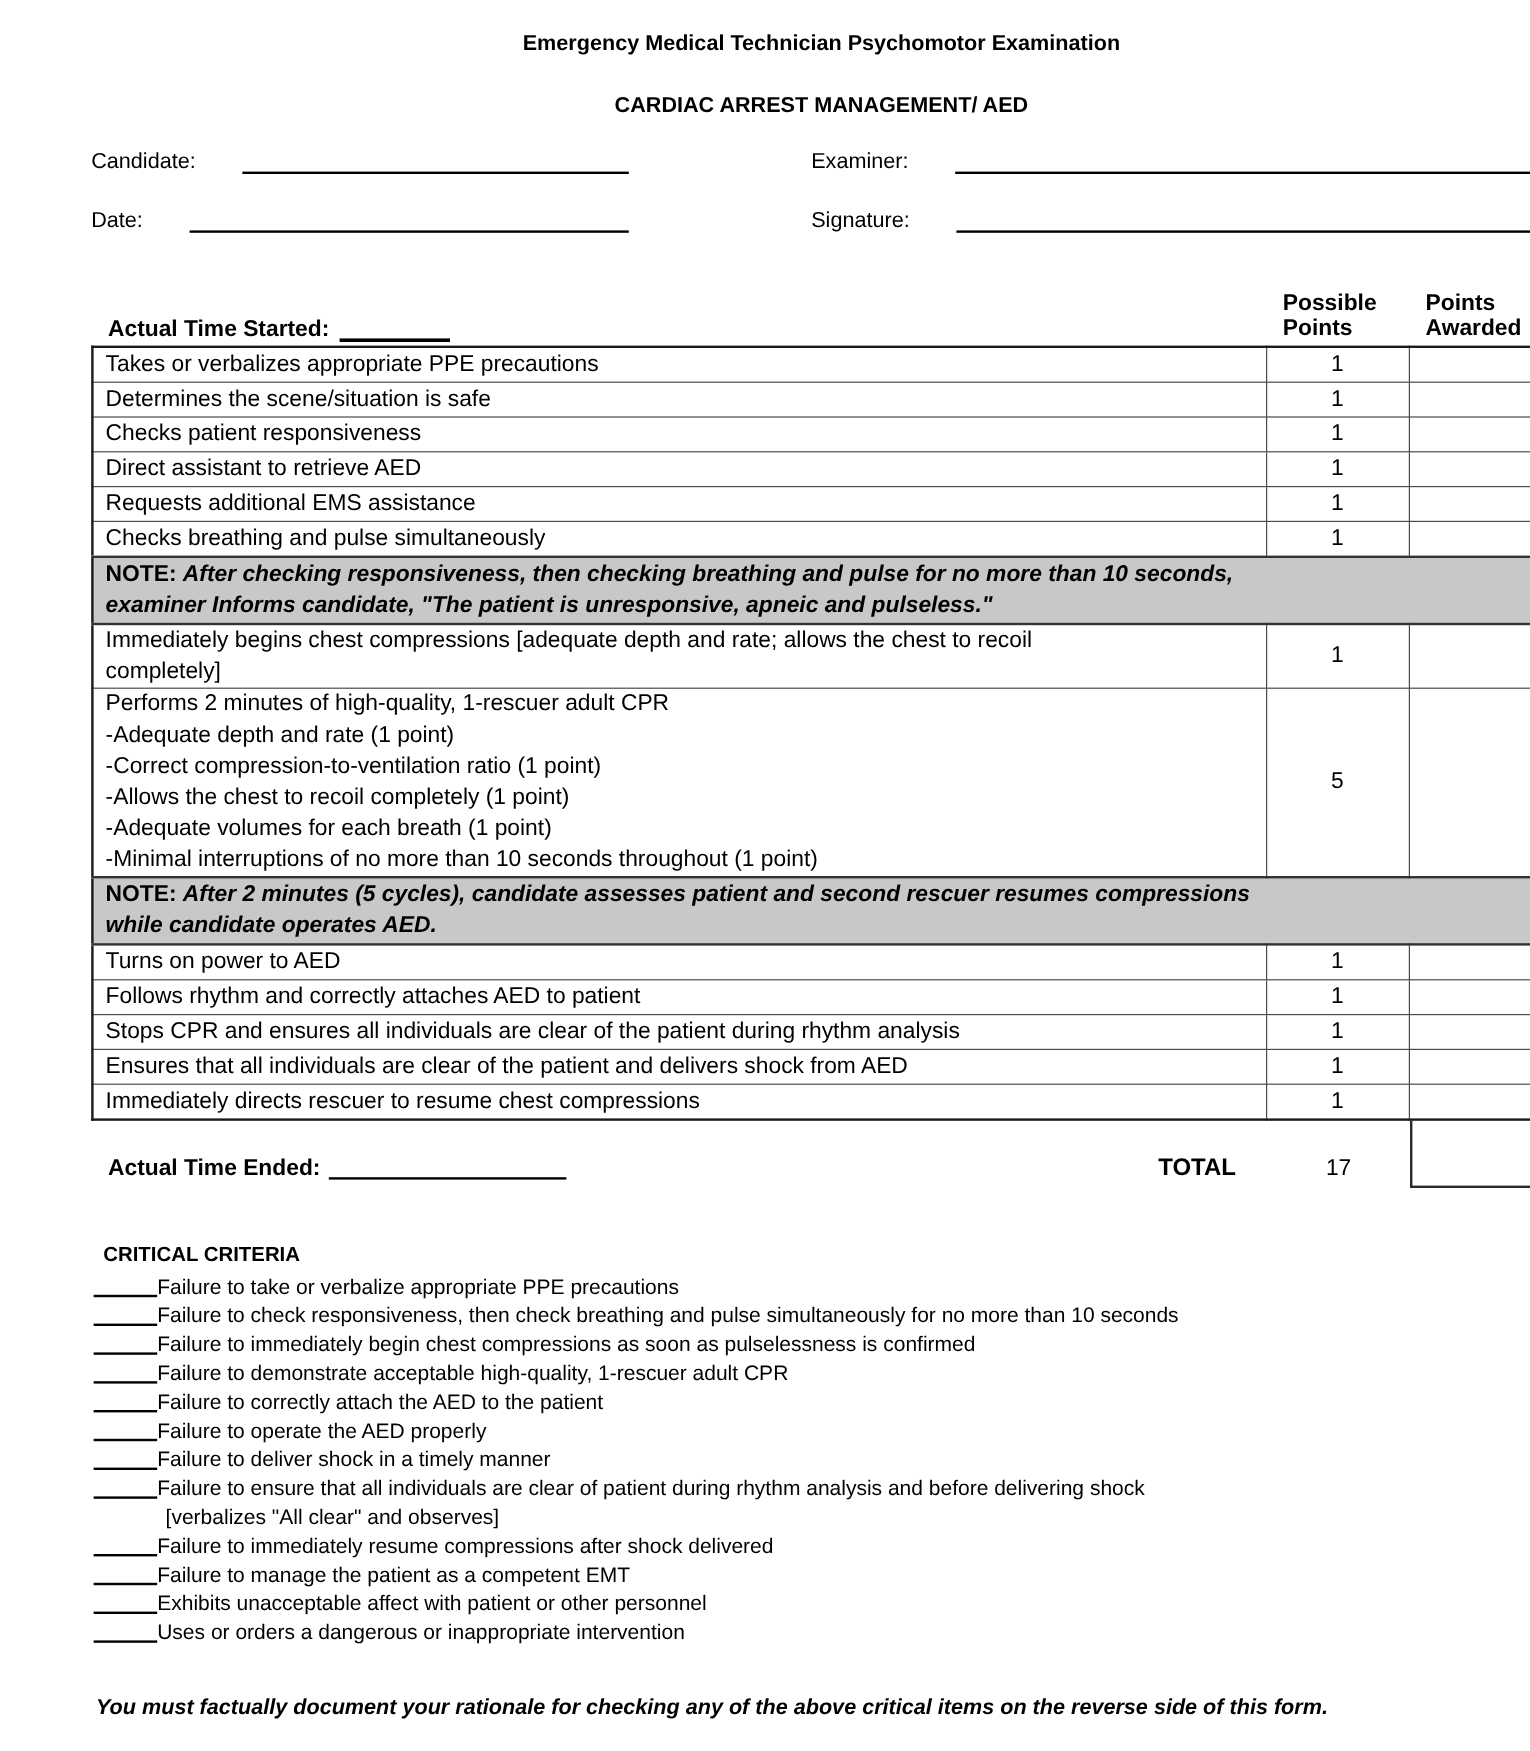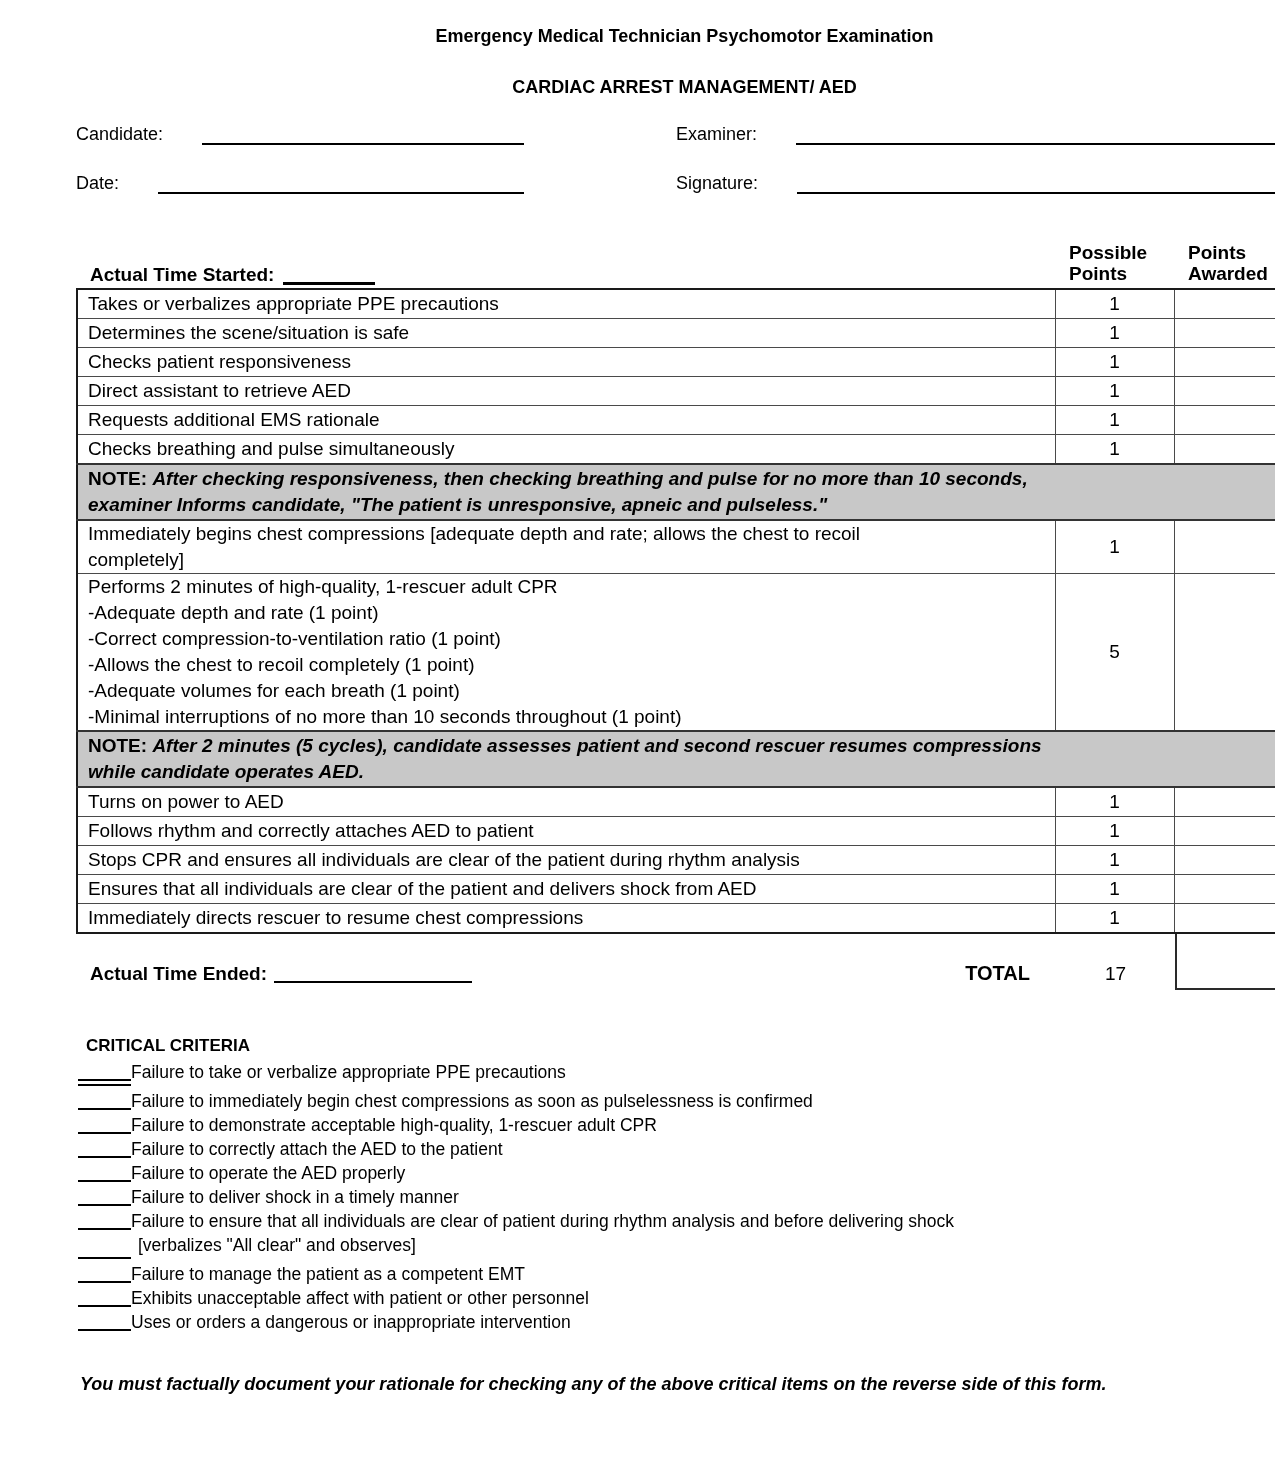--- a/index.html
+++ b/index.html
@@ -126,21 +126,21 @@
           <td class="desc">Checks patient responsiveness</td>
           <td class="pts">1</td>
           <td class="awd"></td>
         </tr>
         <tr class="item">
           <td class="desc">Direct assistant to retrieve AED</td>
           <td class="pts">1</td>
           <td class="awd"></td>
         </tr>
         <tr class="item">
-          <td class="desc">Requests additional EMS rationale</td>
+          <td class="desc">Requests additional EMS assistance</td>
           <td class="pts">1</td>
           <td class="awd"></td>
         </tr>
         <tr class="item">
           <td class="desc">Checks breathing and pulse simultaneously</td>
           <td class="pts">1</td>
           <td class="awd"></td>
         </tr>
         <tr>
           <td colspan="3" class="note-cell"><span>NOTE: </span><span class="note-text">After checking responsiveness, then checking breathing and pulse for no more than 10 seconds,
@@ -206,20 +206,21 @@
 
   <div class="criteria">
     <div class="crit-head">CRITICAL CRITERIA</div>
     <div id="crit-items">
         <div class="crit-item">
           <span class="crit-blank"></span>
           <span>Failure to take or verbalize appropriate PPE precautions</span>
         </div>
         <div class="crit-item">
           <span class="crit-blank"></span>
+          <span>Failure to check responsiveness, then check breathing and pulse simultaneously for no more than 10 seconds</span>
         </div>
         <div class="crit-item">
           <span class="crit-blank"></span>
           <span>Failure to immediately begin chest compressions as soon as pulselessness is confirmed</span>
         </div>
         <div class="crit-item">
           <span class="crit-blank"></span>
           <span>Failure to demonstrate acceptable high-quality, 1-rescuer adult CPR</span>
         </div>
         <div class="crit-item">
@@ -236,20 +237,21 @@
         </div>
         <div class="crit-item">
           <span class="crit-blank"></span>
           <span>Failure to ensure that all individuals are clear of patient during rhythm analysis and before delivering shock</span>
         </div>
         <div class="crit-item cont">
           <span>[verbalizes "All clear" and observes]</span>
         </div>
         <div class="crit-item">
           <span class="crit-blank"></span>
+          <span>Failure to immediately resume compressions after shock delivered</span>
         </div>
         <div class="crit-item">
           <span class="crit-blank"></span>
           <span>Failure to manage the patient as a competent EMT</span>
         </div>
         <div class="crit-item">
           <span class="crit-blank"></span>
           <span>Exhibits unacceptable affect with patient or other personnel</span>
         </div>
         <div class="crit-item">

